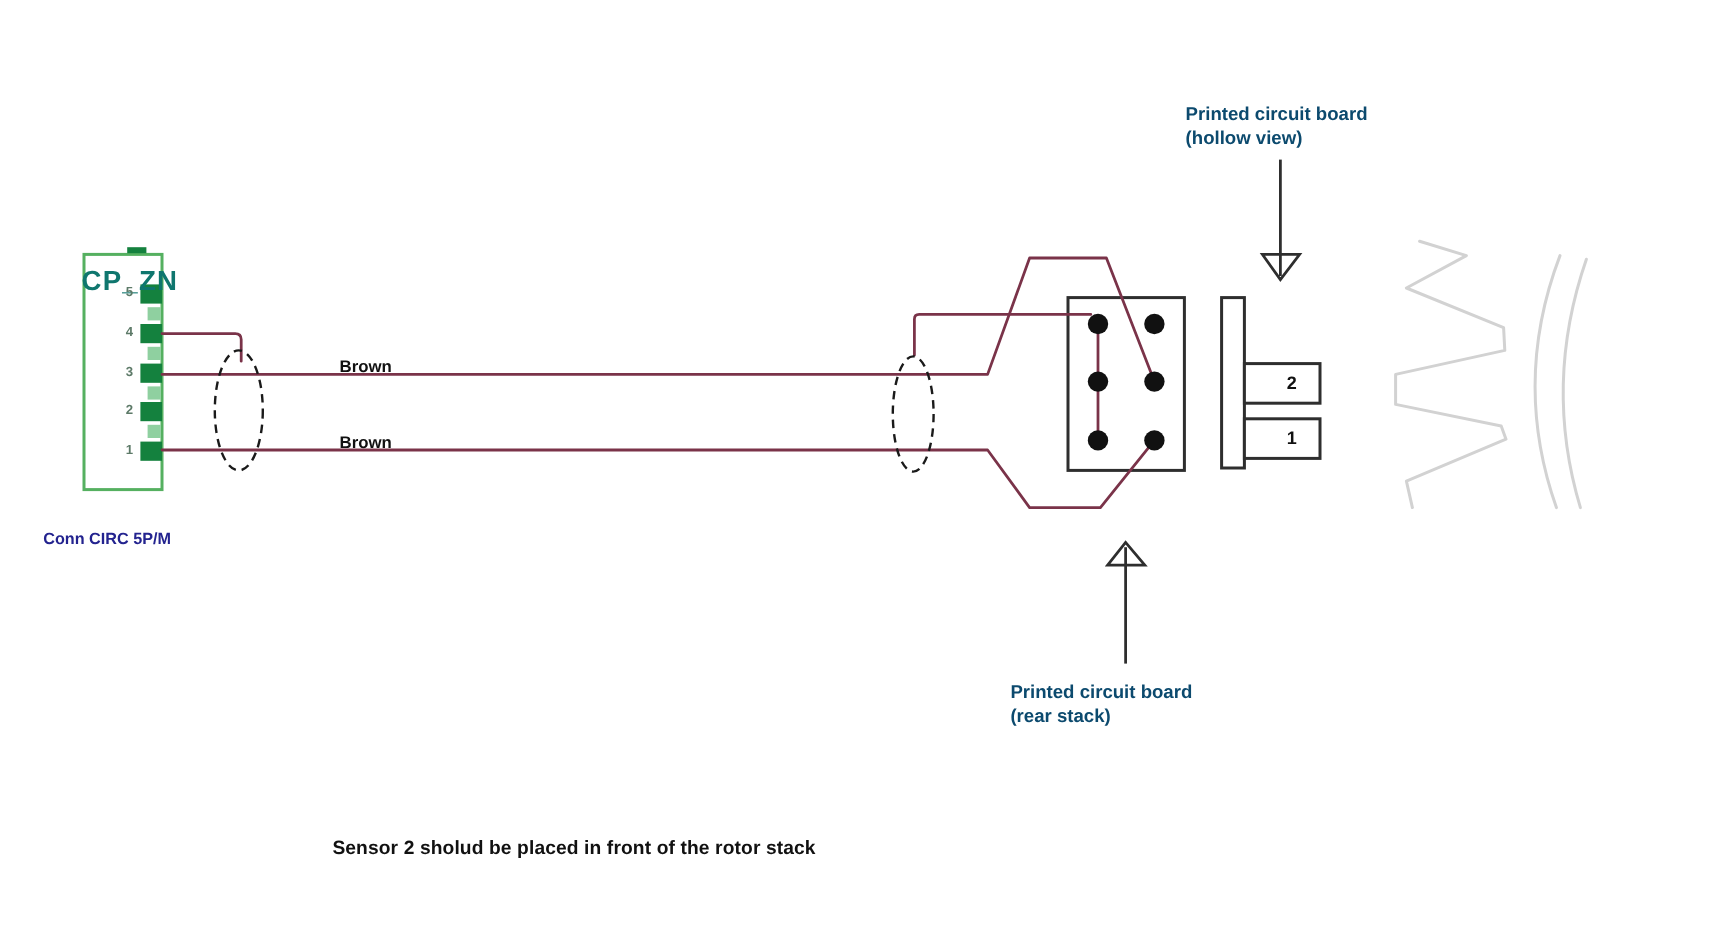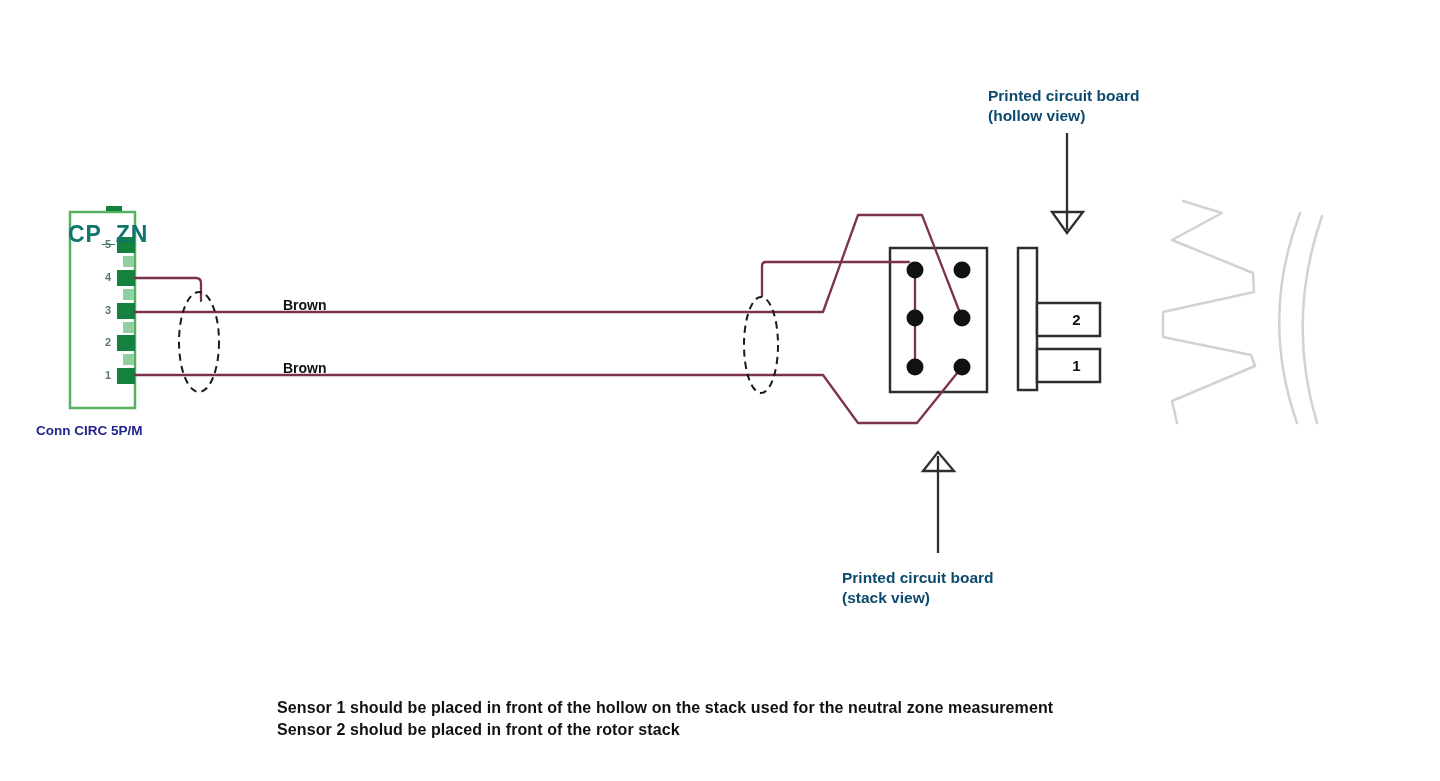--- a/index.html
+++ b/index.html
@@ -3,21 +3,21 @@
 <meta charset="utf-8">
 <style>
   html,body{margin:0;padding:0;background:#fff;}
   .stage{
     position:relative;width:1440px;height:781px;background:#ffffff;overflow:hidden;
     font-family:"Liberation Sans", sans-serif;
   }
   .stage svg{position:absolute;left:0;top:0;}
   .lbl{position:absolute;white-space:nowrap;color:#1a1a1a;}
   .cp-title{left:68px;top:183px;font-size:23px;font-weight:bold;color:#0f766e;letter-spacing:1px;margin-top:38px;}
-  .conn-subtitle{left:36px;top:423px;font-size:13.5px;font-weight:bold;color:#23238f;text-align:center;}
+  .conn-subtitle{left:36px;top:441px;font-size:13.5px;font-weight:bold;color:#23238f;text-align:center;}
   .pin-num{width:16px;text-align:right;font-size:11px;font-weight:bold;color:#5d7a68;left:95px;}
   .pin-num.p5{top:238px}.pin-num.p4{top:271px}.pin-num.p3{top:304px}.pin-num.p2{top:336px}.pin-num.p1{top:369px}
   .wire-label{font-size:14px;font-weight:bold;color:#111;}
   .brown-label{left:283px;top:297px;}
   .white-label{left:283px;top:360px;}
   .callout{font-size:15.5px;font-weight:bold;color:#0c4a6e;line-height:20px;}
   .lateral-callout{left:988px;top:86px;}
   .rear-callout{left:842px;top:568px;}
   .sensor-num{width:63px;height:33px;line-height:33px;text-align:center;padding-left:8px;
     font-size:15px;font-weight:bold;color:#111;}
@@ -106,24 +106,23 @@
   <div class="lbl wire-label brown-label">Brown</div>
   <div class="lbl wire-label white-label">Brown</div>
 
   <div class="lbl callout lateral-callout">
     <div>Printed circuit board</div>
     <div>(hollow view)</div>
   </div>
 
   <div class="lbl callout rear-callout">
     <div>Printed circuit board</div>
-    <div>(stack view)</div>
+    <div>(rear stack)</div>
   </div>
 
   <div class="lbl sensor-num sensor-2">2</div>
   <div class="lbl sensor-num sensor-1">1</div>
 
   <div class="lbl notes">
-    <div>Sensor 1 should be placed in front of the hollow on the stack used for the neutral zone measurement</div>
     <div>Sensor 2 sholud be placed in front of the rotor stack</div>
   </div>
 
 </div>
 
 </body></html>

